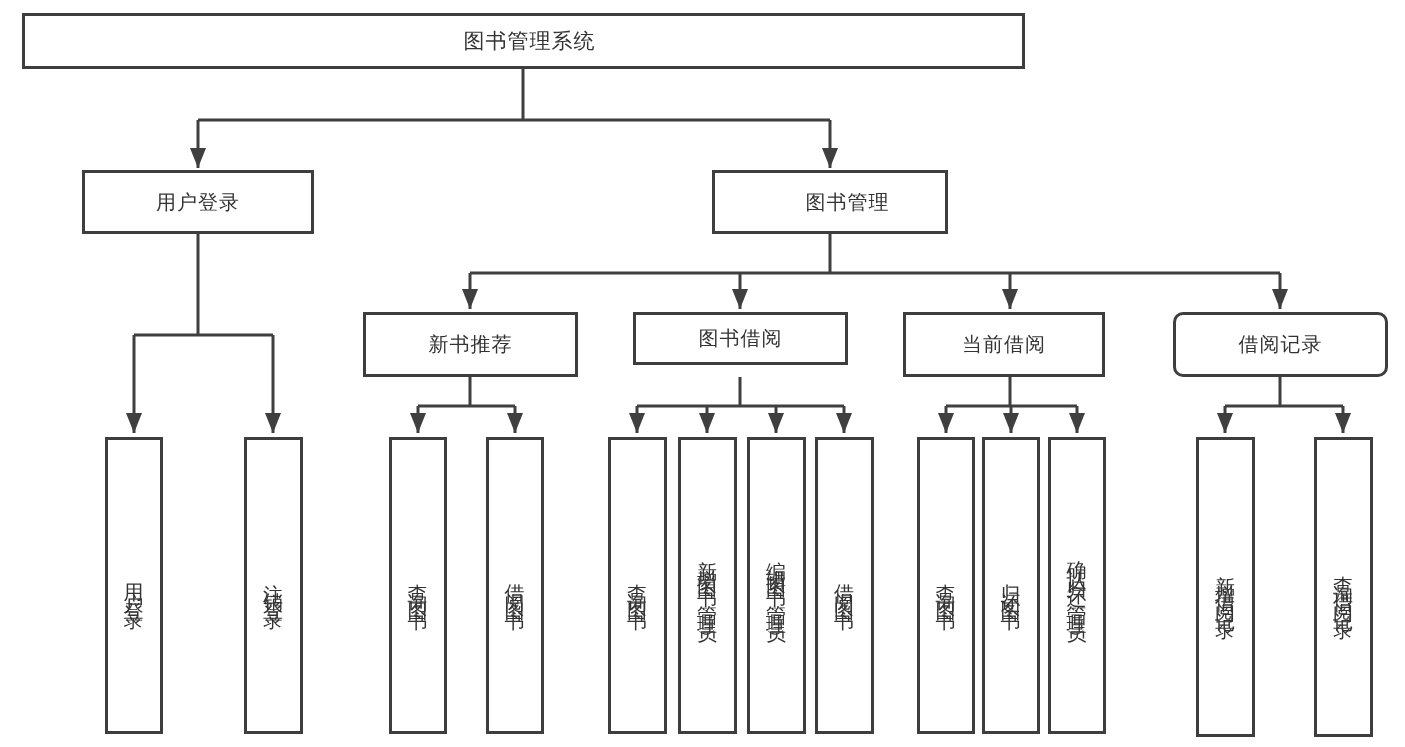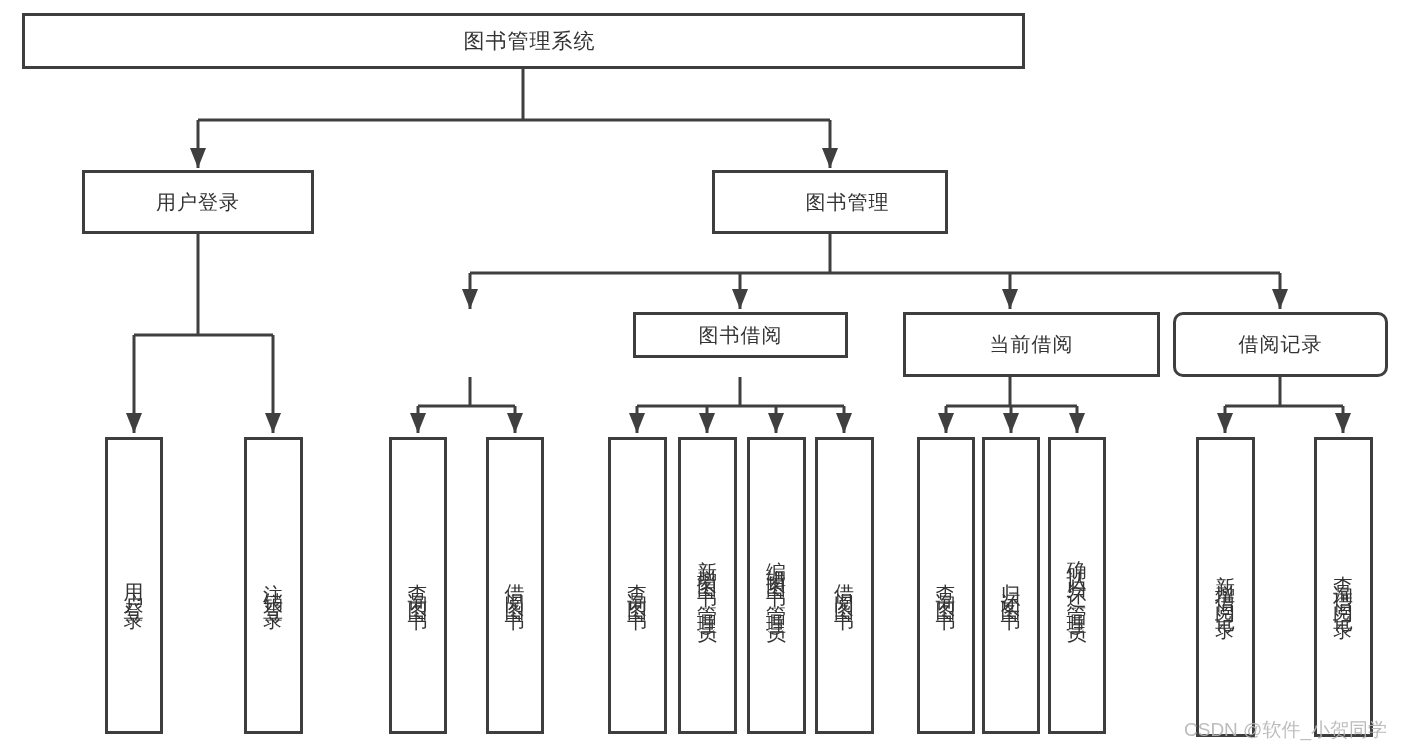--- a/index.html
+++ b/index.html
@@ -89,37 +89,37 @@
 
     <line class="wire" x1="1225" y1="406" x2="1225" y2="433" marker-end="url(#arw)"></line>
     <line class="wire" x1="1343" y1="406" x2="1343" y2="433" marker-end="url(#arw)"></line>
   </svg>
 
   <div class="node node-h node-root-style" style="left:22px; top:13px; width:1003px; height:56px;padding-left:12px;">图书管理系统</div>
 
   <div class="node node-h" style="left:82px; top:170px; width:232px; height:64px;">用户登录</div>
   <div class="node node-h" style="left:712px; top:170px; width:236px; height:64px;padding-left:35px;">图书管理</div>
 
-  <div class="node node-h" style="left:633px; top:312px; width:215px; height:46px;">图书借阅</div>
-  <div class="node node-h" style="left:903px; top:312px; width:257px; height:65px;">当前借阅</div>
+  <div class="node node-h" style="left:363px; top:312px; width:215px; height:65px;">新书推荐</div>
+  <div class="node node-h" style="left:633px; top:312px; width:215px; height:53px;">图书借阅</div>
+  <div class="node node-h" style="left:903px; top:312px; width:202px; height:65px;">当前借阅</div>
   <div class="node node-h" style="left:1173px; top:312px; width:215px; height:65px;border-radius:10px;">借阅记录</div>
 
   <div class="node node-v" style="left:105px; top:437px; width:58px; height:297px;">用户登录</div>
   <div class="node node-v" style="left:244px; top:437px; width:59px; height:297px;">注销登录</div>
 
   <div class="node node-v" style="left:389px; top:437px; width:58px; height:297px;">查询图书</div>
   <div class="node node-v" style="left:486px; top:437px; width:58px; height:297px;">借阅图书</div>
 
   <div class="node node-v" style="left:608px; top:437px; width:59px; height:297px;">查询图书</div>
   <div class="node node-v" style="left:678px; top:437px; width:59px; height:297px;">新增图书（管理员）</div>
   <div class="node node-v" style="left:747px; top:437px; width:59px; height:297px;">编辑图书（管理员）</div>
   <div class="node node-v" style="left:815px; top:437px; width:59px; height:297px;">借阅图书</div>
 
   <div class="node node-v" style="left:917px; top:437px; width:58px; height:297px;">查询图书</div>
   <div class="node node-v" style="left:982px; top:437px; width:58px; height:297px;">归还图书</div>
   <div class="node node-v" style="left:1048px; top:437px; width:58px; height:297px;">确认归还（管理员）</div>
 
   <div class="node node-v" style="left:1196px; top:437px; width:59px; height:300px;">新增借阅记录</div>
   <div class="node node-v" style="left:1314px; top:437px; width:59px; height:300px;">查询借阅记录</div>
 
-  <div class="watermark">CSDN @软件_小贺同学</div>
 
 </div>
 
 </body></html>

